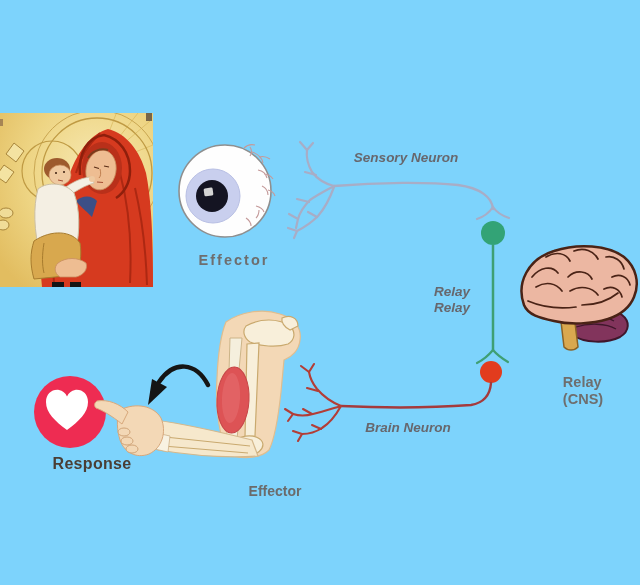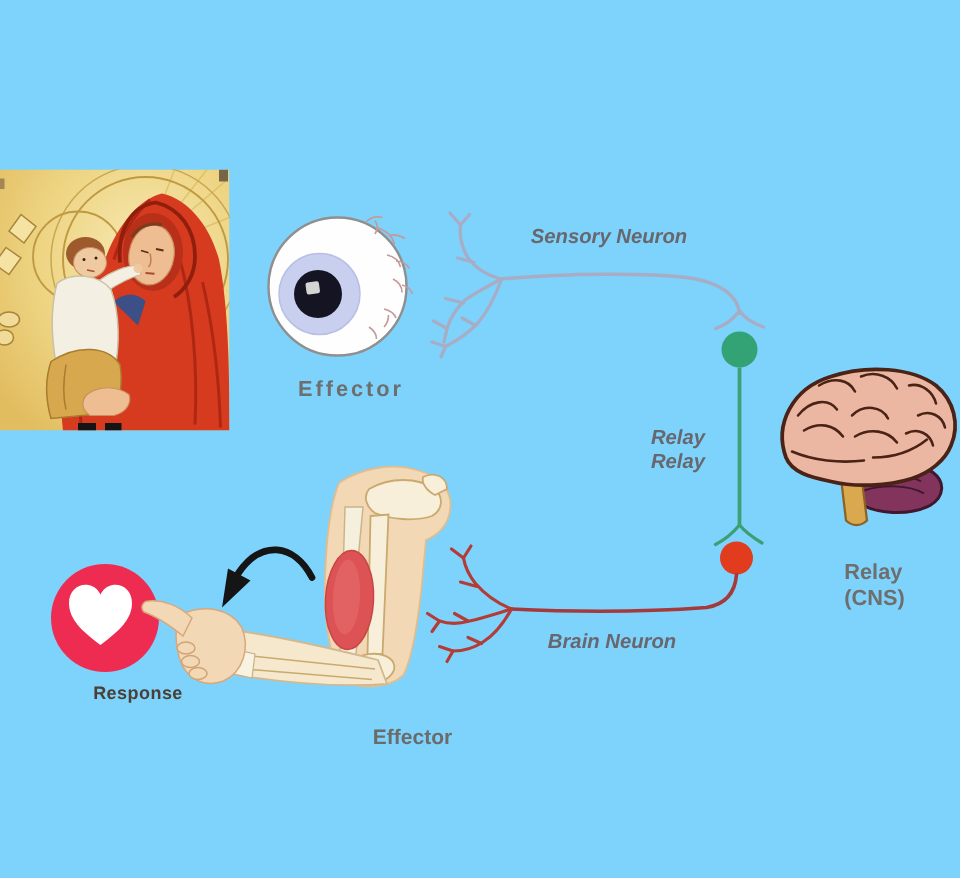--- a/index.html
+++ b/index.html
@@ -5,21 +5,21 @@
   html,body{margin:0;padding:0;background:#fff;}
   #scene{position:relative;width:640px;height:585px;background:#7dd3fc;overflow:hidden;
          font-family:Liberation Sans, sans-serif;}
   #art{position:absolute;left:0;top:0;}
   .label{position:absolute;transform:translateX(-50%);white-space:nowrap;color:#696969;}
   .lbl-italic{font-style:italic;font-weight:600;font-size:13.5px;color:#67676d;}
   .lbl-plain{font-size:14.5px;font-weight:600;color:#6e6e6e;}
   .two-line{text-align:left;line-height:16px;margin-top:10px;}
   #receptor-label{letter-spacing:2px;}
   #brain-label{line-height:17px;}
-  #response-label{font-size:12px;font-weight:700;color:#4a3e35;letter-spacing:.3px;}
+  #response-label{font-size:16px;font-weight:700;color:#4a3e35;letter-spacing:.3px;}
   #effector-label{font-size:14px;font-weight:600;color:#6b6b6b;margin-left:26px;}
 </style>
 </head>
 <body>
 
 <div id="scene">
 
   <svg id="art" width="640" height="585" viewBox="0 0 640 585">
     <defs>
       <radialGradient id="gold" cx="62%" cy="35%" r="80%">

